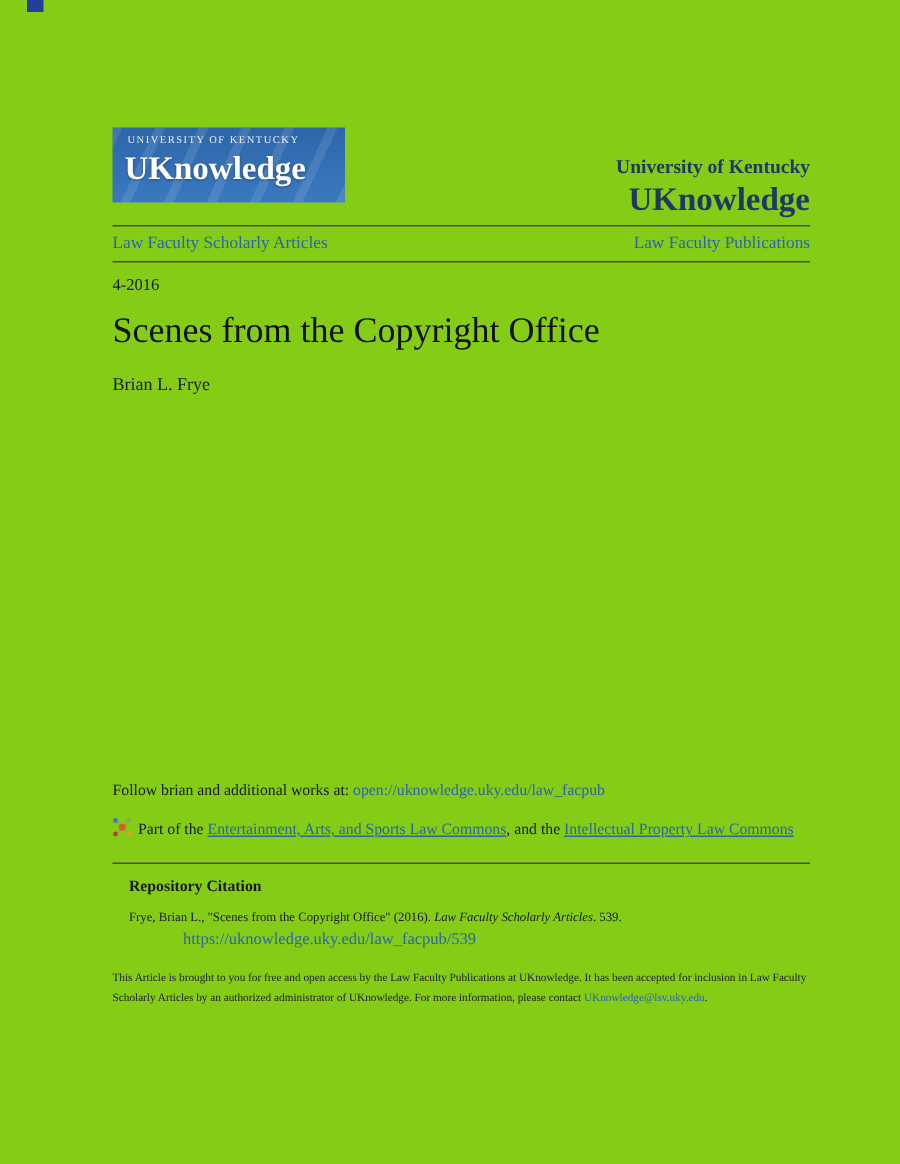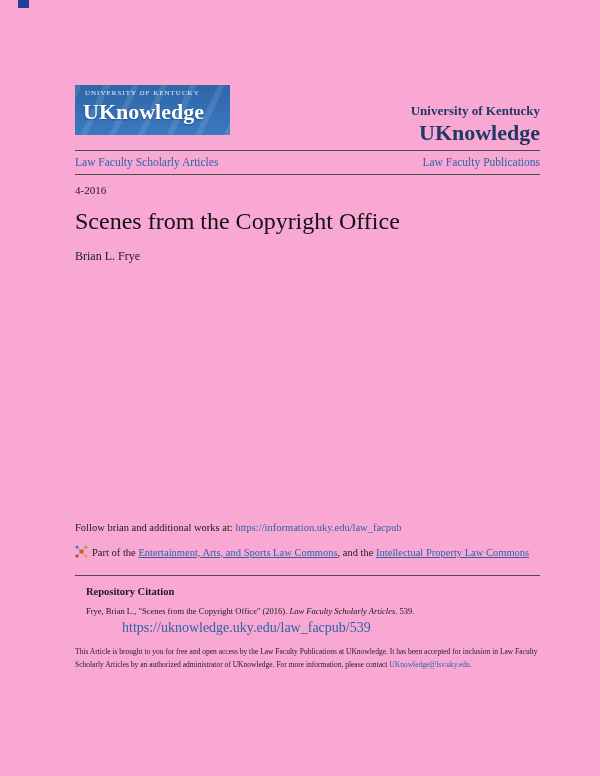--- a/index.html
+++ b/index.html
@@ -1,18 +1,18 @@
 <!DOCTYPE html>
 <html><head>
 <meta charset="utf-8">
 <style>
   html,body { margin:0; padding:0; background:#e9e9e9; }
   .page {
     position:relative; width:600px; height:776px; margin:0 auto;
-    background:#f9a8d4; font-family:"Liberation Serif", serif; color:#1a1a1a;
+    background:#84cc16; font-family:"Liberation Serif", serif; color:#1a1a1a;
     box-shadow:0 0 6px rgba(0,0,0,.25); overflow:hidden;
   }
   .corner-mark { position:absolute; left:18px; top:0; width:11px; height:8px; background:#20409a; }
 
   
   .logo {
     position:absolute; left:75px; top:85px; width:155px; height:50px;
     background:
       repeating-linear-gradient(115deg, rgba(255,255,255,0.10) 0 6px, rgba(255,255,255,0) 6px 26px),
       linear-gradient(#2e66a8, #3a79c0);
@@ -54,21 +54,21 @@
   .partof { margin-top:9px; }
   .dc-icon { display:inline-block; vertical-align:-2px; margin-right:4px; }
 
   .divider { position:absolute; left:75px; right:60px; top:575px; border-top:1px solid #4a4a4a; }
 
   
   .citation { position:absolute; left:86px; right:60px; top:586px; }
   .cit-heading { font-size:10.5px; font-weight:bold; }
   .cit-text { font-size:8.5px; margin-top:8px; line-height:1.5; }
   .cit-text .it { font-style:italic; }
-  .cit-url { font-size:14px; margin-top:2px;padding-left:36px; }
+  .cit-url { font-size:11px; margin-top:2px;padding-left:36px; }
 
   
   .footer { position:absolute; left:75px; right:60px; top:646px; font-size:7.5px; line-height:1.7; color:#222; }
 </style>
 </head>
 <body>
 
 <div class="page">
 
   <div class="corner-mark"></div>
@@ -89,21 +89,21 @@
   </div>
 
   <div class="article">
     <div class="date">4-2016</div>
     <div class="title">Scenes from the Copyright Office</div>
     <div class="author">Brian L. Frye</div>
   </div>
 
   <div class="follow">
     <div>
-      <span>Follow brian and additional works at: </span><a>https://information.uky.edu/law_facpub</a>
+      <span>Follow brian and additional works at: </span><a>open://uknowledge.uky.edu/law_facpub</a>
     </div>
     <div class="partof">
       <span class="dc-icon">
         <svg width="13" height="13" viewBox="0 0 13 13">
           <line x1="6.5" y1="6.5" x2="2" y2="2" stroke="#999" stroke-width="0.8"></line>
           <line x1="6.5" y1="6.5" x2="11" y2="2" stroke="#999" stroke-width="0.8"></line>
           <line x1="6.5" y1="6.5" x2="2" y2="11" stroke="#999" stroke-width="0.8"></line>
           <line x1="6.5" y1="6.5" x2="11" y2="11" stroke="#999" stroke-width="0.8"></line>
           <circle cx="6.5" cy="6.5" r="2.3" fill="#d95f1a"></circle>
           <circle cx="2" cy="2" r="1.6" fill="#3a79c0"></circle>

